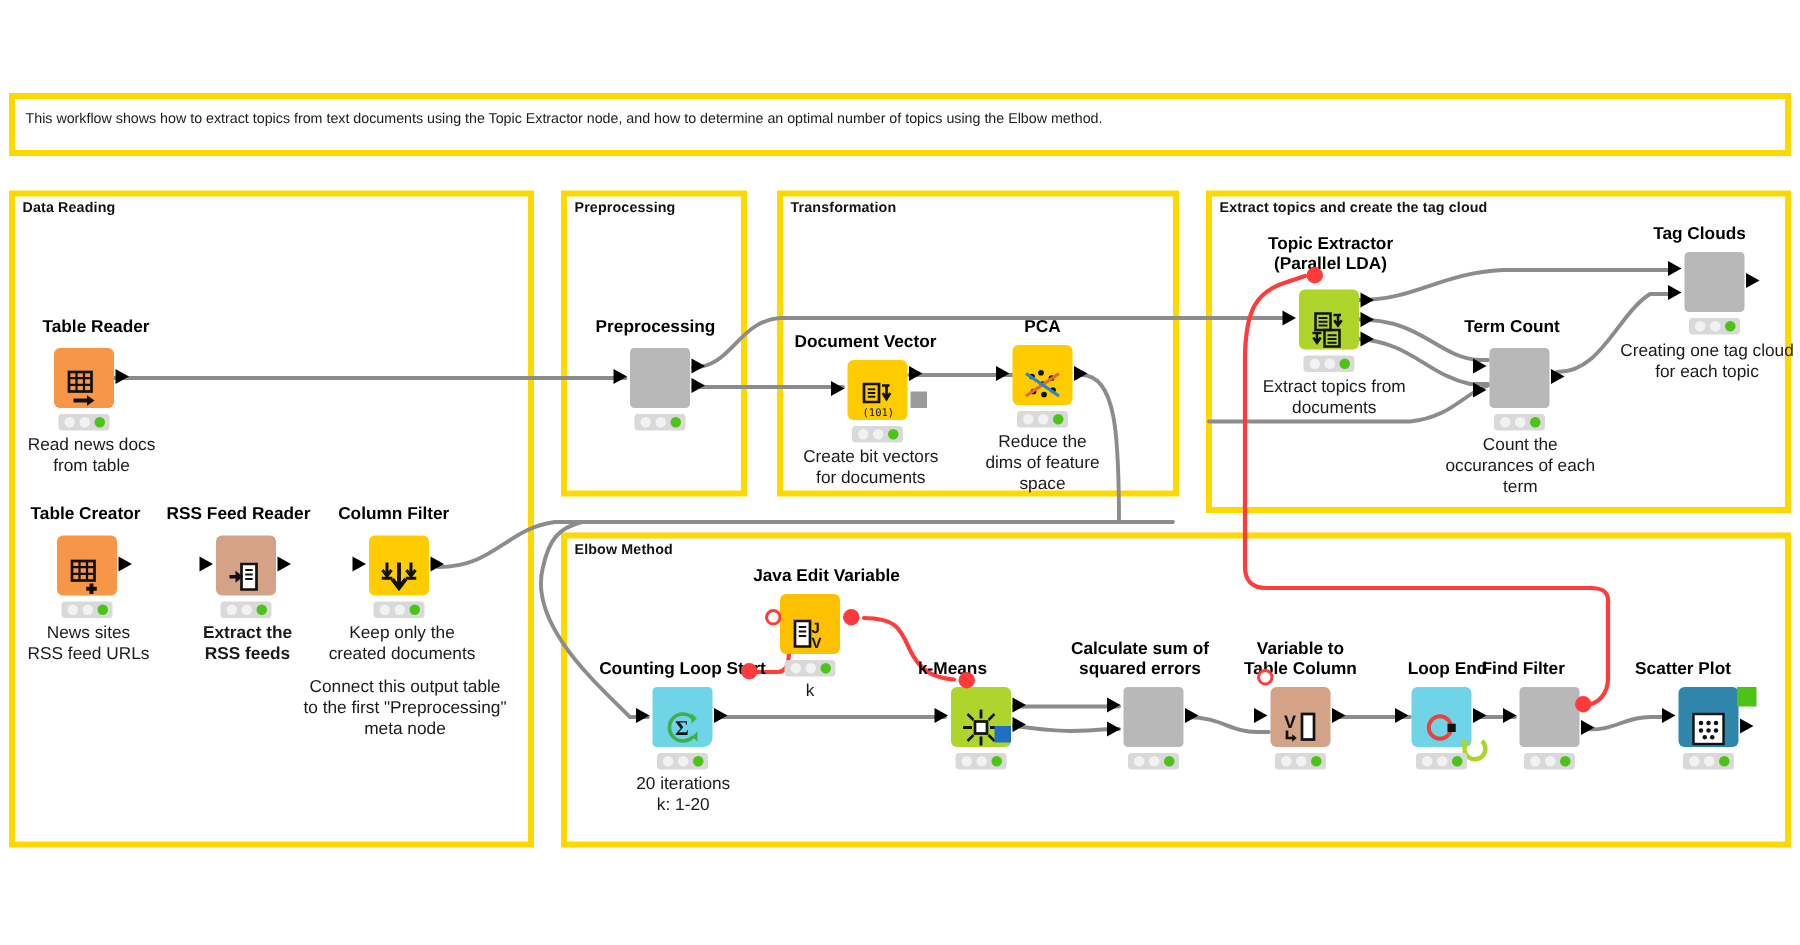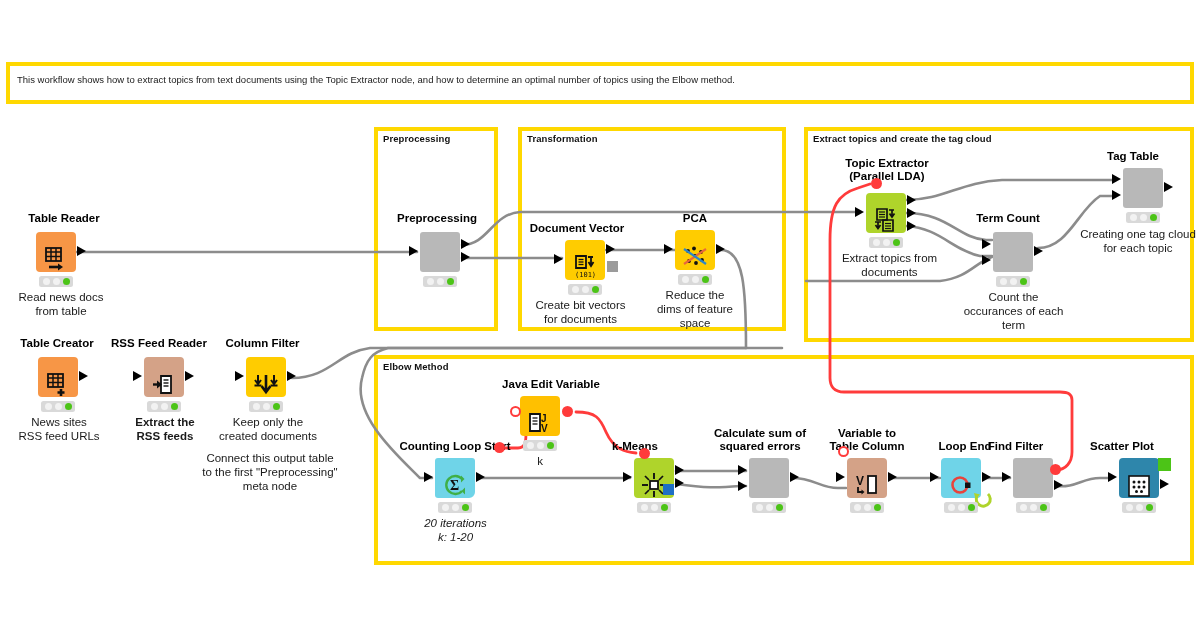--- a/index.html
+++ b/index.html
@@ -137,20 +137,23 @@
 </style>
 </head>
 <body>
 
 <div id="canvas">
 
   <div class="frame" style="left:6px; top:62px; width:1188px; height:42px; background:#fff;">
     <div class="note-text">This workflow shows how to extract topics from text documents using the Topic Extractor node, and how to determine an optimal number of topics using the Elbow method.</div>
   </div>
 
+  <div class="frame" style="left:6px; top:127px; width:350px; height:438px;">
+    <div class="frame-title">Data Reading</div>
+  </div>
 
   <div class="frame" style="left:374px; top:127px; width:124px; height:204px;">
     <div class="frame-title">Preprocessing</div>
   </div>
 
   <div class="frame" style="left:518px; top:127px; width:268px; height:204px;">
     <div class="frame-title">Transformation</div>
   </div>
 
   <div class="frame" style="left:804px; top:127px; width:390px; height:215px;">
@@ -406,21 +409,21 @@
   <div class="port" style="left:1034px; top:246px;"></div>
   <div class="status" style="left:996px; top:276px;">
     <i></i>
       <i></i>
       <i class="on"></i>
   </div>
   <div class="node-desc" style="left:951px; top:291px; width:125px;">Count the
 occurances of each
 term</div>
 
-  <div class="node-title" style="left:1083px; top:150px; width:100px;">Tag Table</div>
+  <div class="node-title" style="left:1083px; top:150px; width:100px;">Tag Clouds</div>
   <div class="node meta" style="left:1123px; top:168px;"></div>
   <div class="port" style="left:1112px; top:174px;"></div>
   <div class="port" style="left:1112px; top:190px;"></div>
   <div class="port" style="left:1164px; top:182px;"></div>
   <div class="status" style="left:1126px; top:212px;">
     <i></i>
       <i></i>
       <i class="on"></i>
   </div>
   <div class="node-desc" style="left:1078px; top:228px; width:120px;">Creating one tag cloud
@@ -438,21 +441,21 @@
     </span>
   </div>
   <div class="fvport" style="left:494px; top:442px;"></div>
   <div class="port" style="left:424px; top:472px;"></div>
   <div class="port" style="left:476px; top:472px;"></div>
   <div class="status" style="left:438px; top:502px;">
     <i></i>
       <i></i>
       <i class="on"></i>
   </div>
-  <div class="node-desc" style="left:398px; top:517px; width:115px;font-style:italic;">20 iterations
+  <div class="node-desc" style="left:398px; top:517px; width:115px;">20 iterations
 k: 1-20</div>
 
   <div class="node-title" style="left:481px; top:378px; width:140px;">Java Edit Variable</div>
   <div class="node gold" style="left:520px; top:396px;">
     <span class="glyph">
       <svg width="26" height="26" viewBox="0 0 26 26">
         <path d="M3,4 L13,4 L13,21 L3,21 Z" fill="#fff" stroke="#111" stroke-width="1.8"></path>
         <line x1="5.5" y1="8" x2="10.5" y2="8" stroke="#111" stroke-width="1.3"></line>
         <line x1="5.5" y1="11" x2="10.5" y2="11" stroke="#111" stroke-width="1.3"></line>
         <line x1="5.5" y1="14" x2="10.5" y2="14" stroke="#111" stroke-width="1.3"></line>

